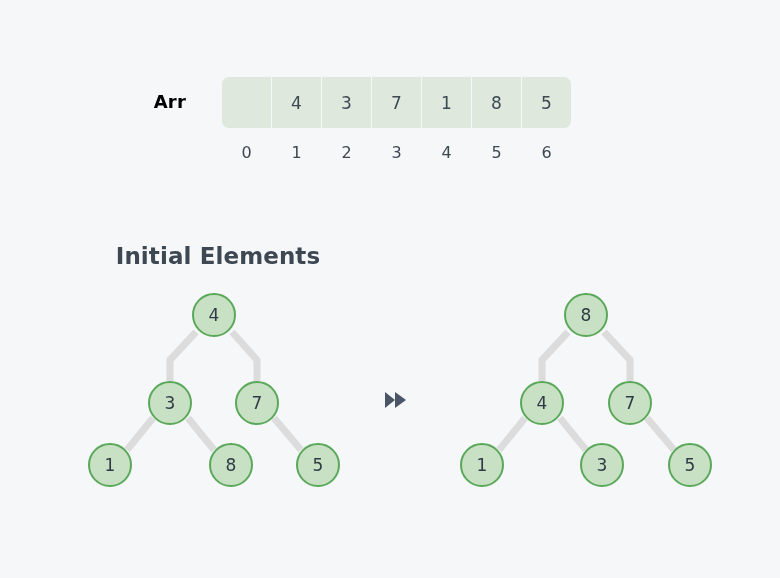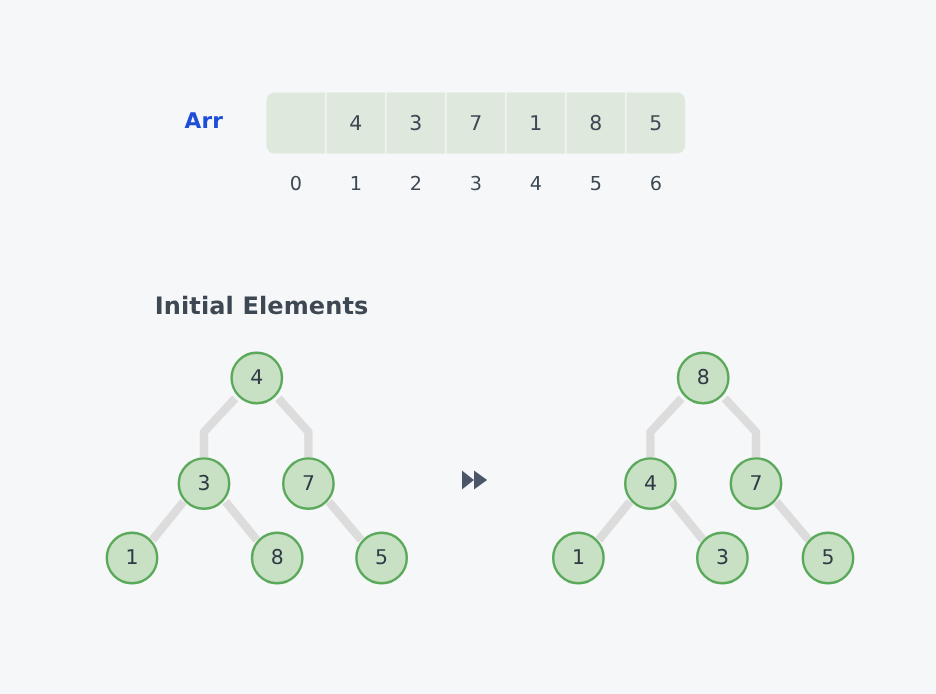--- a/index.html
+++ b/index.html
@@ -23,21 +23,21 @@
 
   
   .arr-label {
     position: absolute;
     left: 120px;
     top: 91px;
     width: 66px;
     text-align: right;
     font-size: 18px;
     font-weight: bold;
-    color: #1d4ed8;
+    color: #000000;
     letter-spacing: 0.2px;
   }
   .arr-row {
     position: absolute;
     left: 222px;
     top: 77px;
     height: 51px;
     display: flex;
     gap: 1px;
   }
@@ -72,21 +72,21 @@
     width: 49px;
     text-align: center;
     font-size: 16px;
     color: #3d4852;
   }
 
   
   .tree-heading {
     position: absolute;
     top: 243px;
-    font-size: 20px;
+    font-size: 23px;
     font-weight: bold;
     color: #3d4852;
     text-align: center;
     letter-spacing: 0.1px;
   }
   #heading-left  { left: 98px;  width: 240px; }
   #heading-right { left: 467px; width: 240px; }
 
   
   .node {

